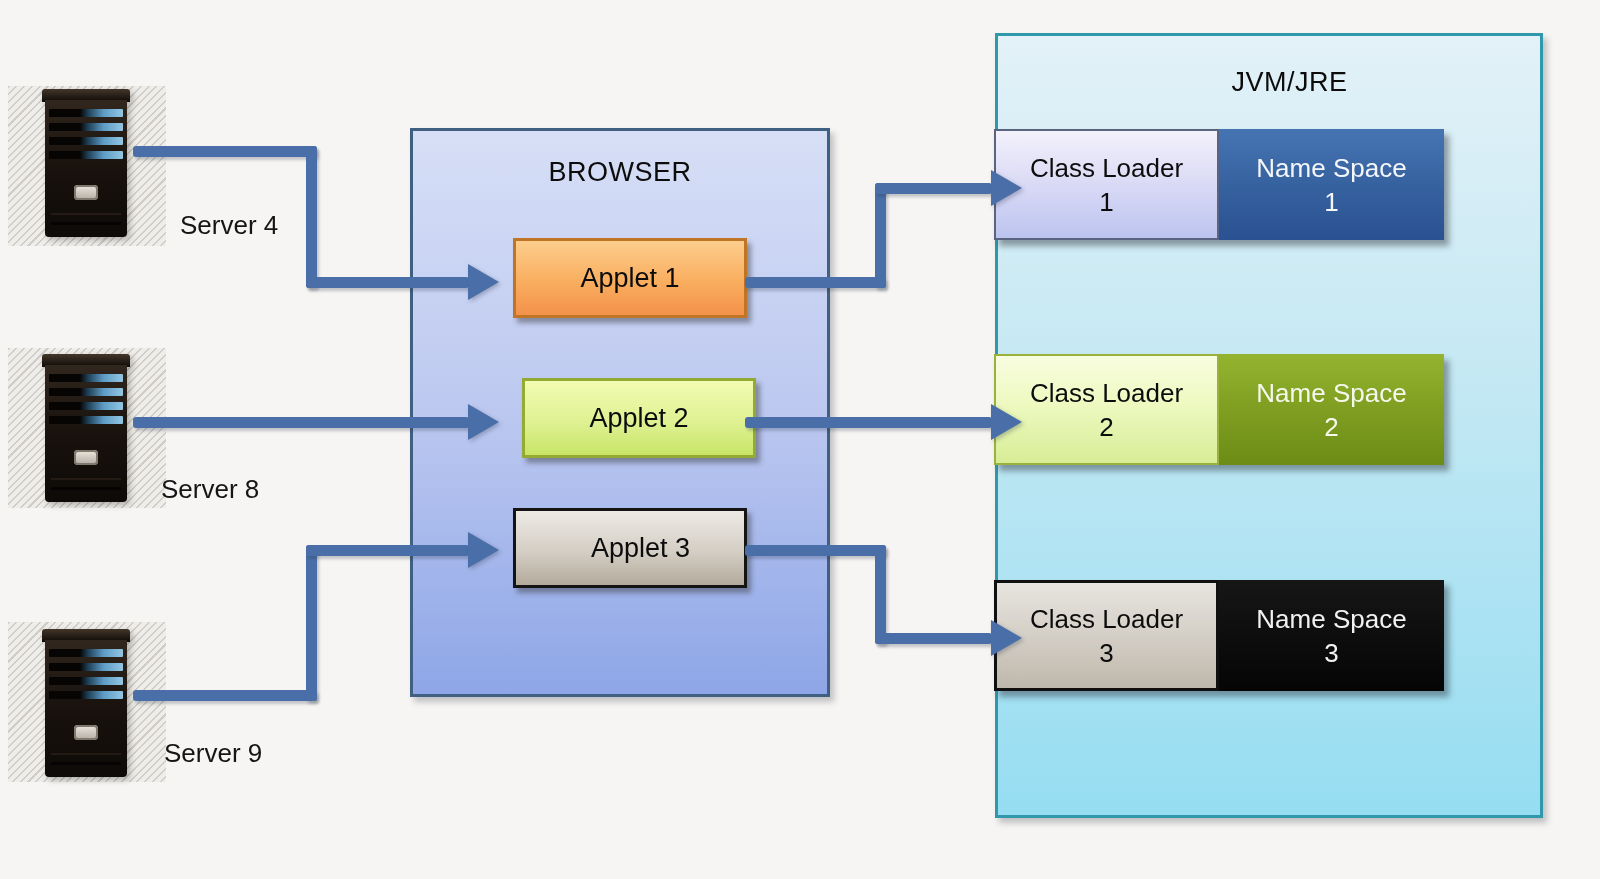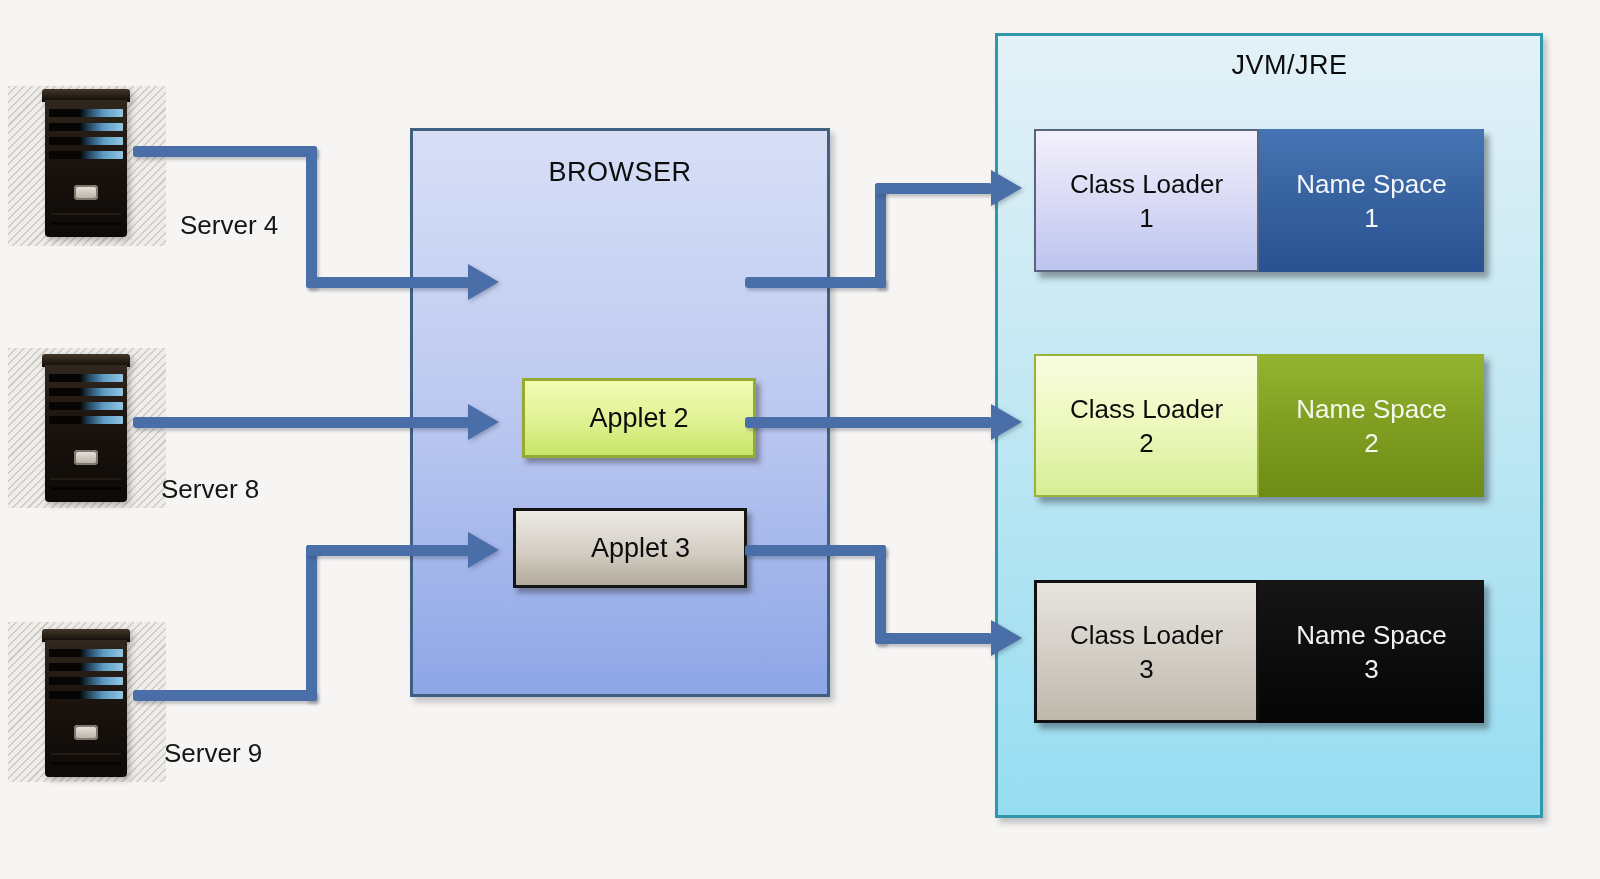--- a/index.html
+++ b/index.html
@@ -64,21 +64,21 @@
     position:absolute;left:513px;width:234px;height:80px;box-sizing:border-box;
     display:flex;align-items:center;justify-content:center;
     font-size:27px;color:#0c0c0c;
     box-shadow:4px 5px 5px rgba(50,50,55,.45);
   }
   .applet.a1{border:3px solid #bf7426;background:linear-gradient(180deg,#fccd8c 0%,#f9ae5f 55%,#f3924a 100%);}
   .applet.a2{border:3px solid #94aa33;background:linear-gradient(180deg,#f2fcb2 0%,#dff193 55%,#c8e567 100%);}
   .applet.a3{border:3px solid #141414;background:linear-gradient(180deg,#edeae5 0%,#d4cec4 55%,#b3aa9c 100%);}
 
   
-  .pair{position:absolute;left:1034px;width:450px;height:143px;
+  .pair{position:absolute;left:994px;width:450px;height:111px;
     display:flex;box-shadow:5px 6px 6px rgba(45,50,60,.45);}
   .half{width:225px;box-sizing:border-box;display:flex;flex-direction:column;
     align-items:center;justify-content:center;gap:8px;
     font-size:26px;line-height:1;}
   .half .num{font-size:26px;}
   .cl1{border:2px solid #5a6480;background:linear-gradient(180deg,#f3f1fb 0%,#dcdcf6 45%,#bcc4ef 100%);color:#0c0c0c;}
   .ns1{background:linear-gradient(180deg,#4674b2 0%,#35609e 55%,#2a5191 100%);color:#f4f6fa;}
   .cl2{border:2px solid #9ab23c;background:linear-gradient(180deg,#f8fde0 0%,#eef9c0 45%,#d6ed96 100%);color:#0c0c0c;}
   .ns2{background:linear-gradient(180deg,#94b430 0%,#7d9c20 55%,#6d8c15 100%);color:#f6f8ee;}
   .cl3{border:3px solid #101010;background:linear-gradient(180deg,#e7e4df 0%,#d6d1c9 45%,#bfb8ac 100%);color:#0c0c0c;}
@@ -130,29 +130,32 @@
       <div class="badge"></div>
         <div class="footline2"></div>
         <div class="footline"></div>
     </div>
   </div>
   <div class="srv-label" style="left:164px;top:738px;">Server 9</div>
 
   <div class="browser-box">
     <div class="box-title" style="top:26px;">BROWSER</div>
   </div>
+  <div class="applet a1" style="top:238px;">
+    <span>Applet 1</span>
+  </div>
   <div class="applet a2" style="top:378px;margin-left:9px;">
     <span>Applet 2</span>
   </div>
   <div class="applet a3" style="top:508px;padding-left:21px;">
     <span>Applet 3</span>
   </div>
 
   <div class="jvm-box">
-    <div class="box-title" style="top:14px;padding-left:41px;">JVM/JRE</div>
+    <div class="box-title" style="top:31px;padding-left:41px;">JVM/JRE</div>
   </div>
 
   <div class="pair" style="top:129px;">
     <div class="half cl1">
       <span>Class Loader</span>
       <span class="num">1</span>
     </div>
     <div class="half ns1">
       <span>Name Space</span>
       <span class="num">1</span>

